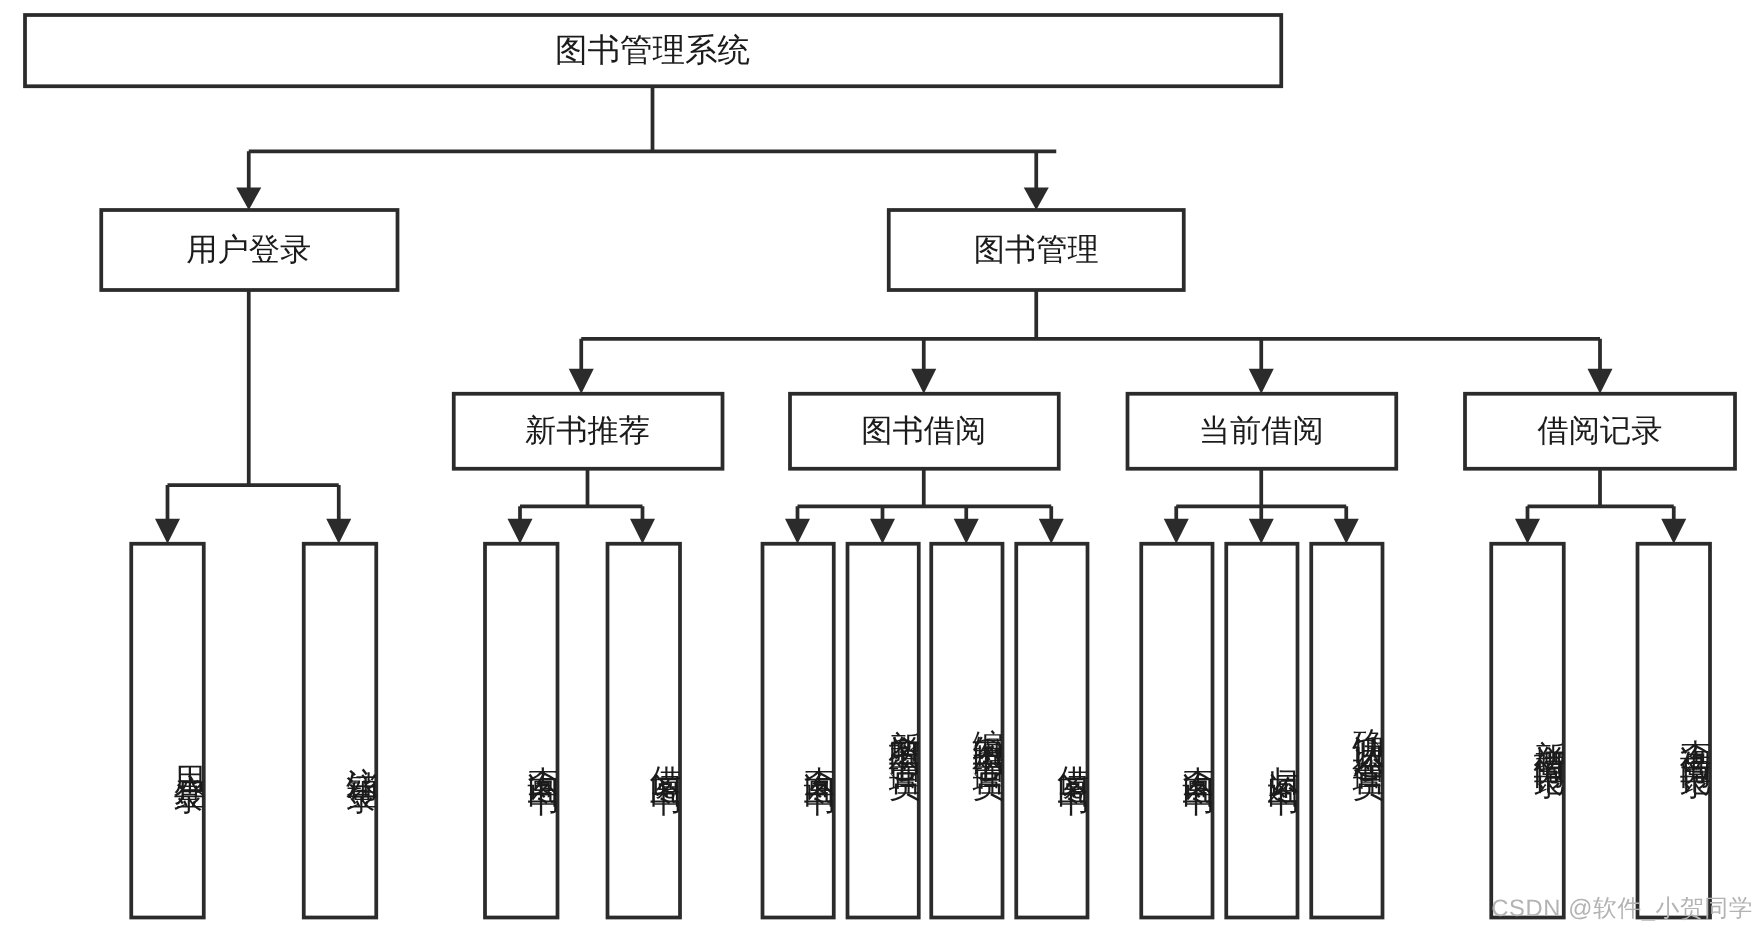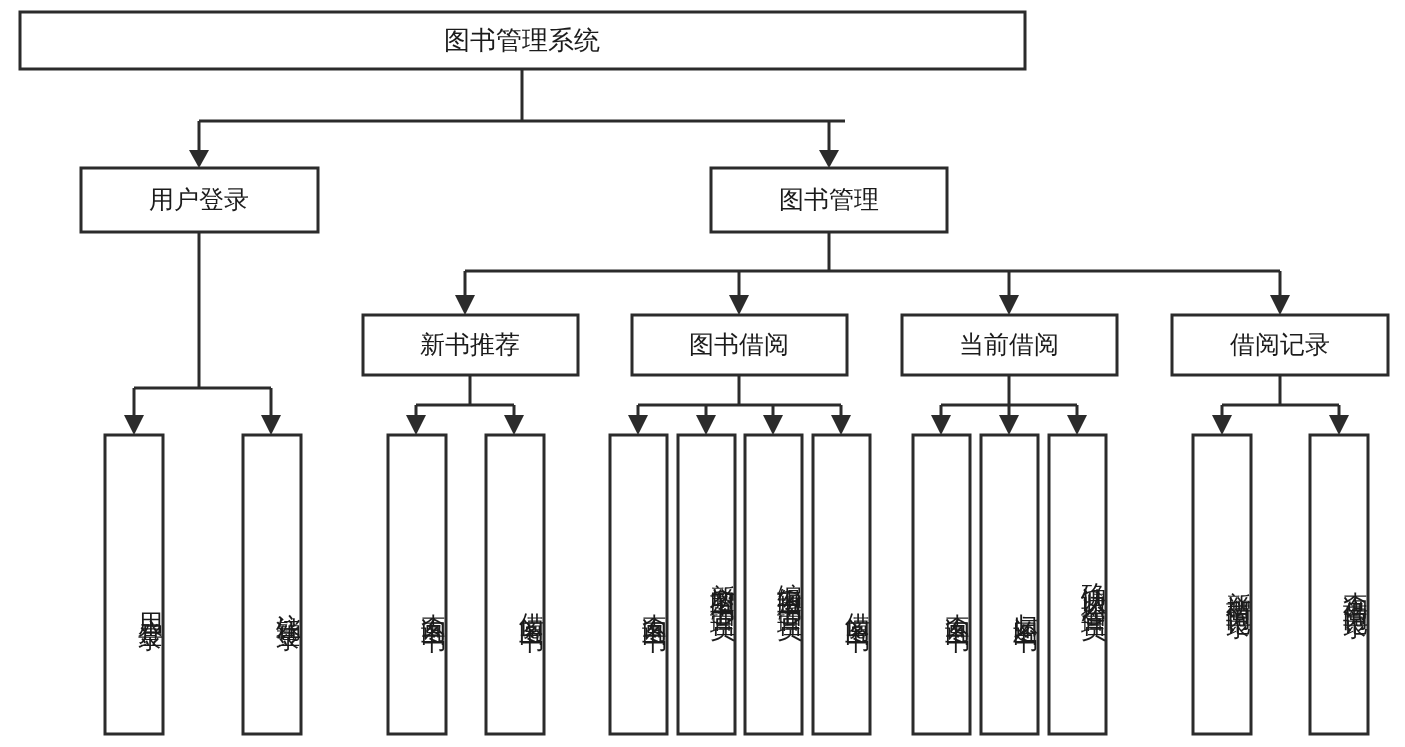--- a/index.html
+++ b/index.html
@@ -213,14 +213,15 @@
   <div class="leaf-label" style="left:745px; top:443px; width:57px; height:285px;">编辑图书（管理员）</div>
   <div class="leaf-label" style="left:813px; top:513px; width:57px; height:180px;">借阅图书</div>
 
   <div class="leaf-label" style="left:913px; top:513px; width:57px; height:180px;">查询图书</div>
   <div class="leaf-label" style="left:981px; top:513px; width:57px; height:180px;">归还图书</div>
   <div class="leaf-label" style="left:1049px; top:443px; width:57px; height:285px;">确认归还（管理员）</div>
 
   <div class="leaf-label" style="left:1193px; top:478px; width:58px; height:215px;">新增借阅记录</div>
   <div class="leaf-label" style="left:1310px; top:478px; width:58px; height:215px;">查询借阅记录</div>
 
+  <div class="watermark">CSDN @软件_小贺同学</div>
 
 </div>
 
 </body></html>

